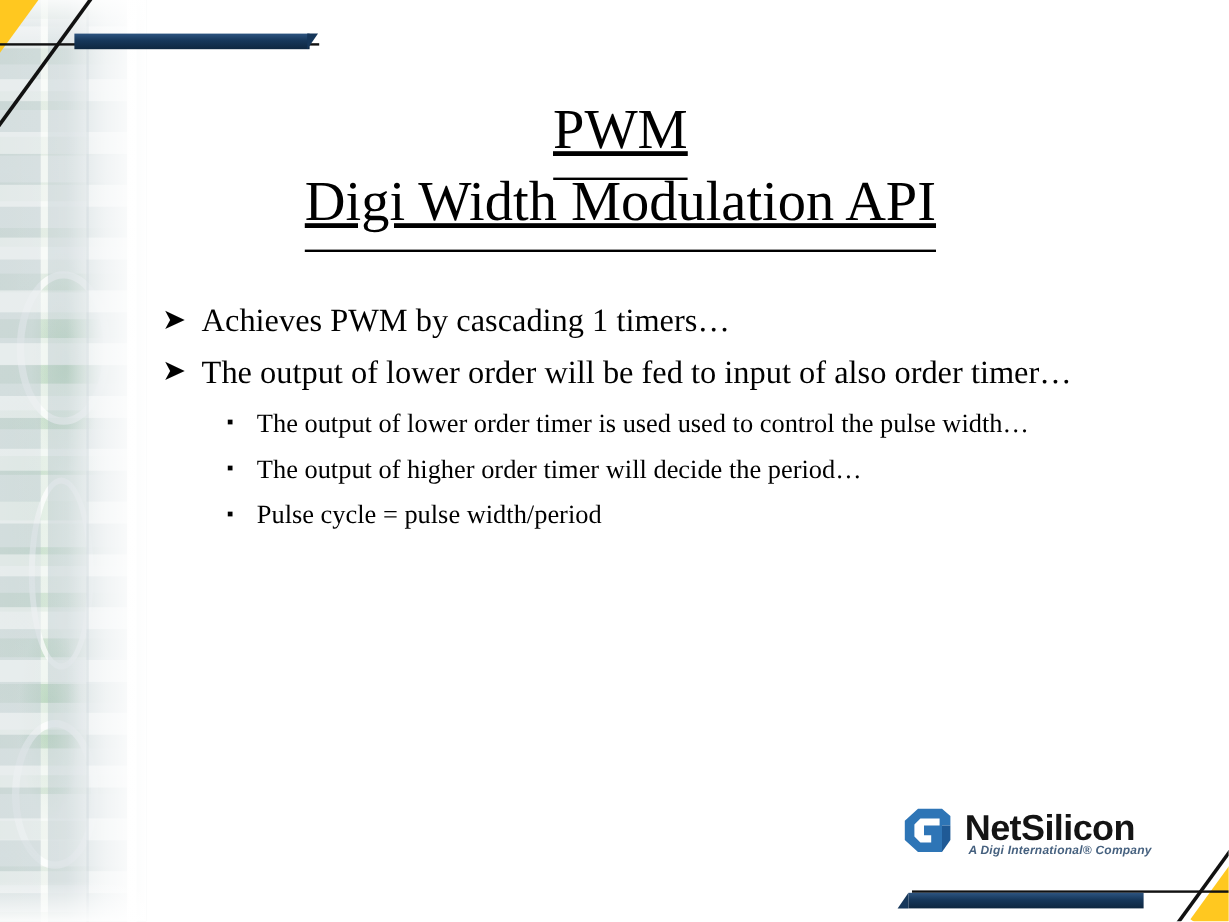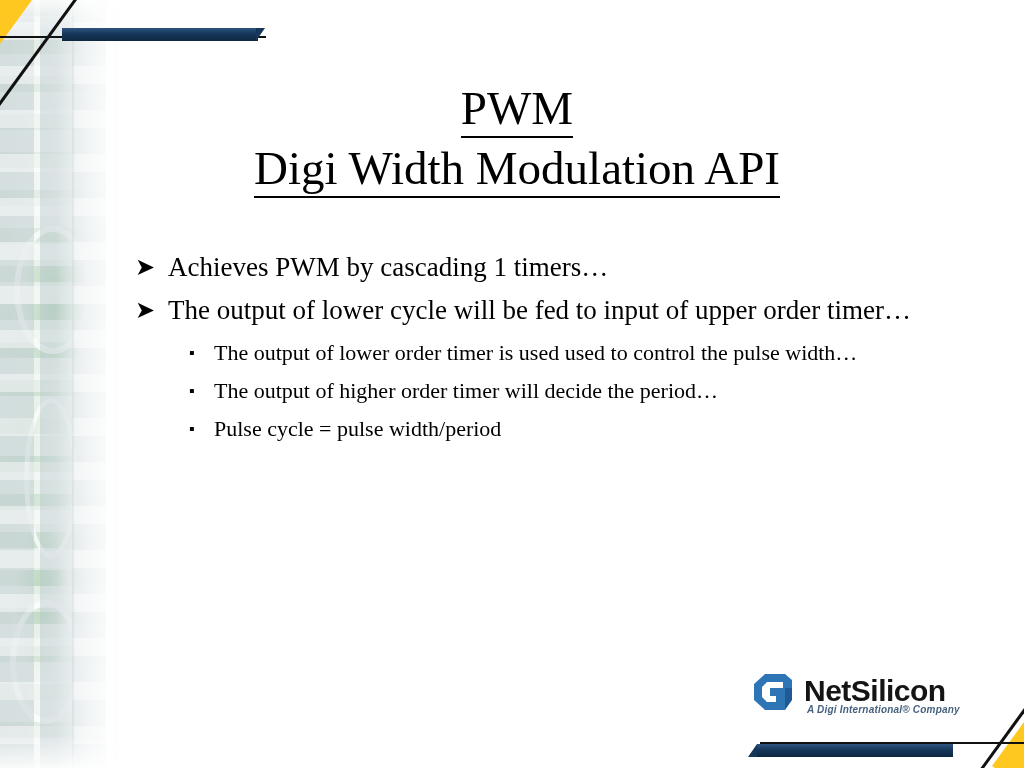--- a/index.html
+++ b/index.html
@@ -177,21 +177,22 @@
   #title-block .tline {
     font-size: 47px;
     line-height: 60px;
     color: #000000;
     font-weight: normal;
     letter-spacing: 0px;
     white-space: nowrap;
   }
   #title-block .tline span.u {
     border-bottom: 2.5px solid #000;
-    padding-bottom: 2px;
+    padding-bottom: 14px;
+    text-decoration: underline;
   }
 
   
   #body {
     position: absolute;
     left: 135px;
     top: 250px;
     width: 800px;
     color: #000000;
   }
@@ -302,21 +303,21 @@
 
   <div id="body">
 
     <div class="lvl1">
       <span class="mk">➤</span>
       <span>Achieves PWM by cascading 1 timers…</span>
     </div>
 
     <div class="lvl1">
       <span class="mk">➤</span>
-      <span>The output of lower cycle will be fed to input of upper order timer…</span>
+      <span>The output of lower order will be fed to input of also order timer…</span>
     </div>
 
     <div class="lvl2-group">
       <div class="lvl2">
         <span class="mk">▪</span>
         <span>The output of lower order timer is used used to control the pulse width…</span>
       </div>
       <div class="lvl2">
         <span class="mk">▪</span>
         <span>The output of higher order timer will decide the period…</span>

